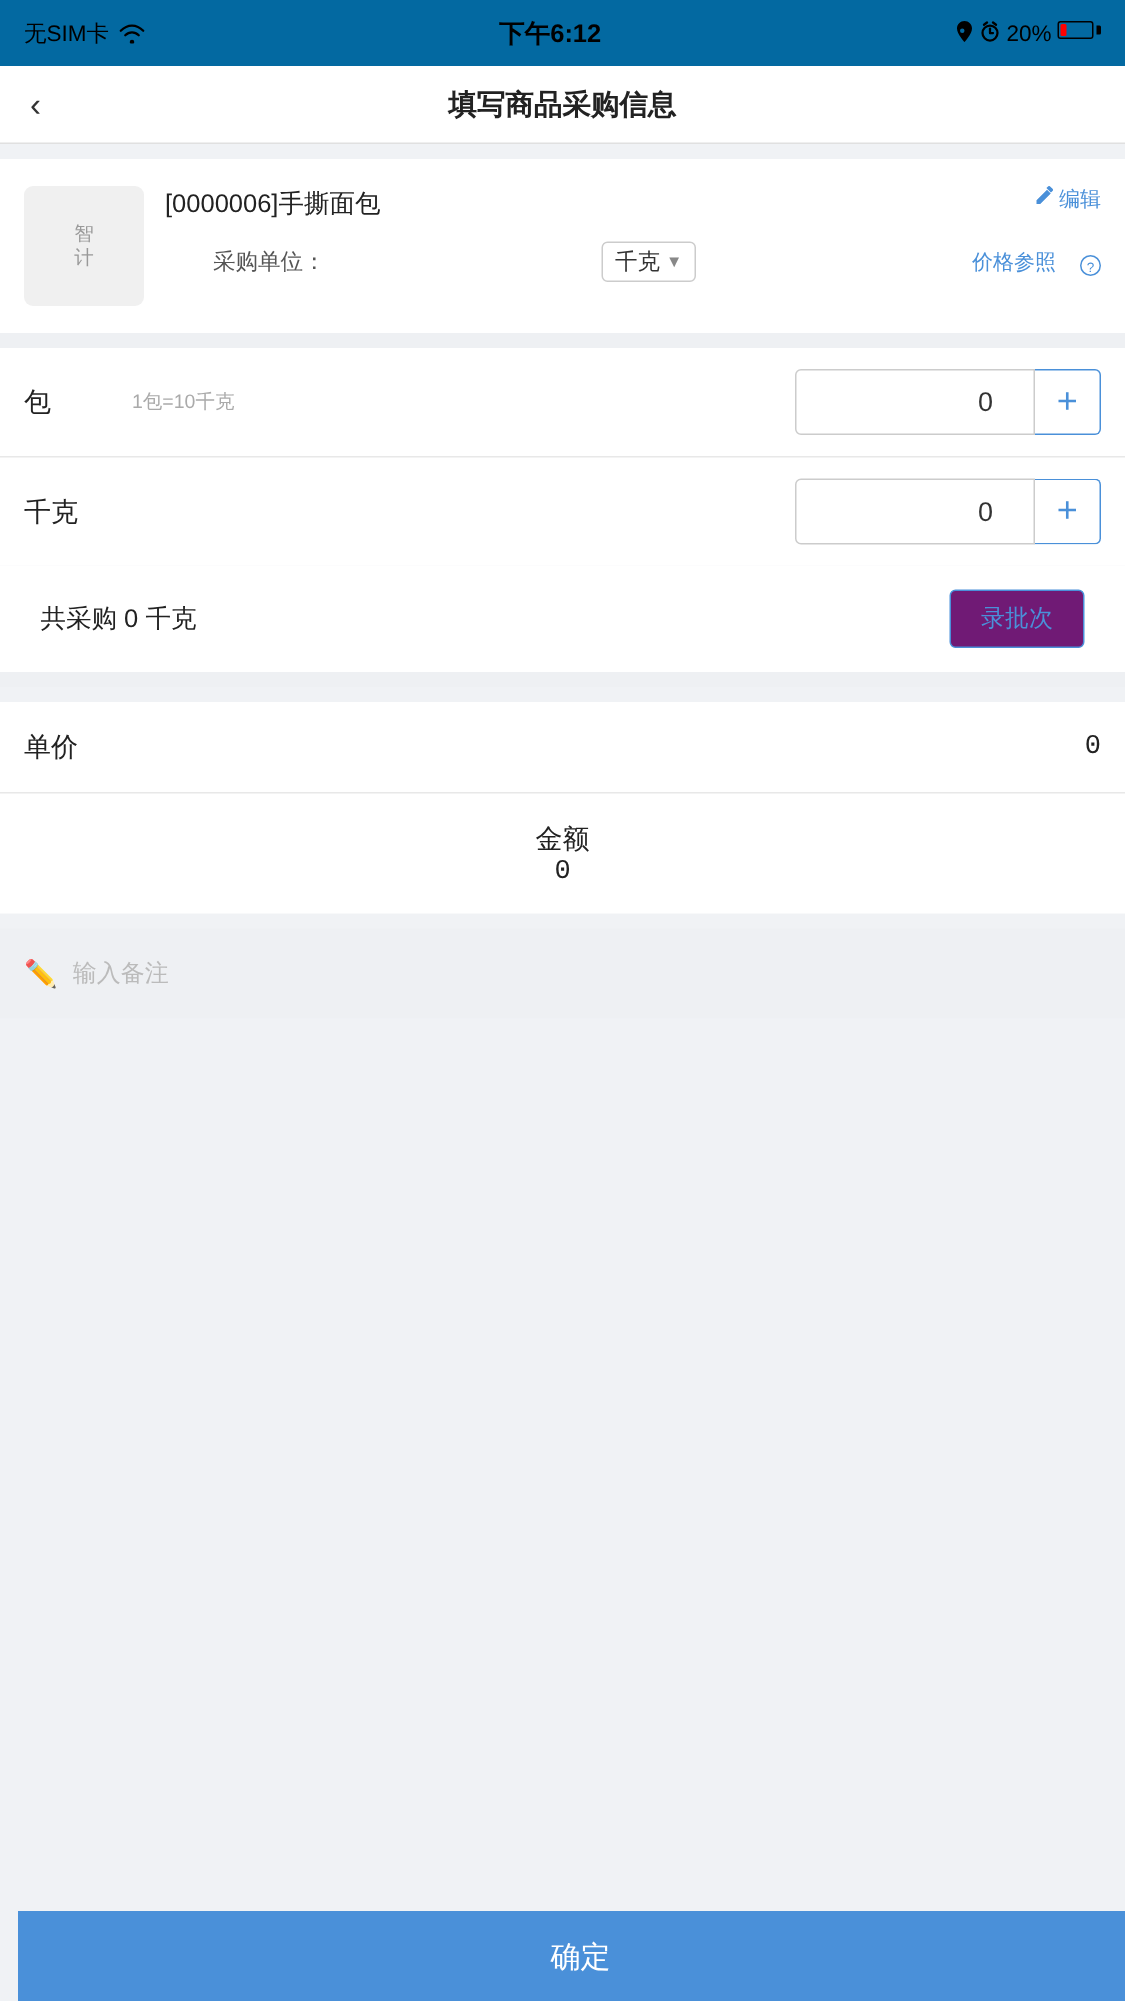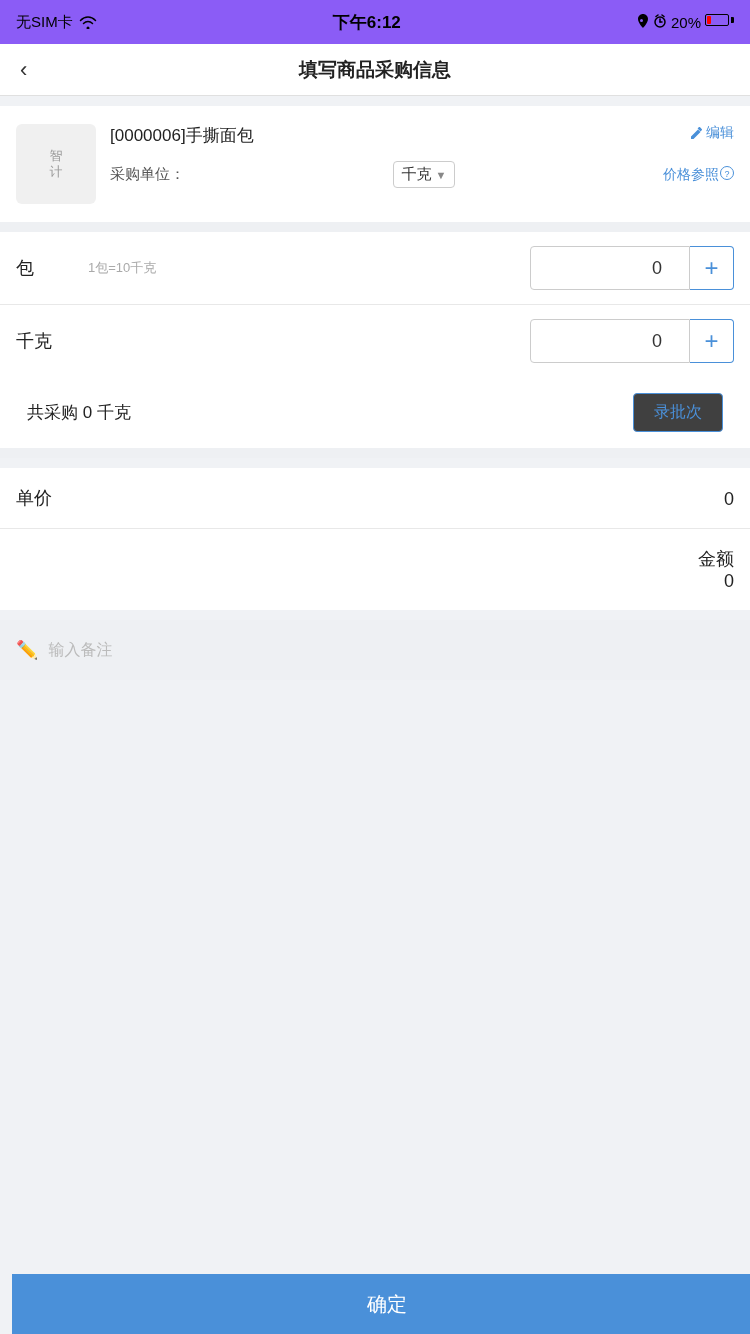--- a/index.html
+++ b/index.html
@@ -10,21 +10,21 @@
       width: 750px;
       min-height: 1334px;
       position: relative;
       font-size: 16px;
     }
 
     
     .status-bar {
       width: 100%;
       height: 44px;
-      background: #8b5cf6;
+      background: #0369a1;
       display: flex;
       align-items: center;
       justify-content: space-between;
       padding: 0 16px;
       font-size: 15px;
       color: #000;
     }
     .status-left { display: flex; align-items: center; gap: 6px; font-size: 15px; }
     .status-center { font-size: 17px; font-weight: 700; }
     .status-right { display: flex; align-items: flex-start; gap: 4px; font-size: 15px; }
@@ -109,28 +109,29 @@
       color: #222;
       font-weight: 500;
       flex: 1;
     }
     .product-edit {
       font-size: 14px;
       color: #4a90d9;
       cursor: pointer;
       white-space: nowrap;
       display: flex;
-      align-items: center;
+      align-items: flex-start;
       gap: 3px;
     }
     .product-unit-row {
       display: flex;
       align-items: center;
       justify-content: space-between;
       margin-top: 14px;
+      margin-left: 32px;
     }
     .product-unit-label {
       font-size: 15px;
       color: #555;
     }
     .unit-select {
       border: 1px solid #ccc;
       border-radius: 4px;
       padding: 3px 8px;
       font-size: 15px;
@@ -138,22 +139,22 @@
       background: #fff;
       display: flex;
       align-items: center;
       gap: 4px;
     }
     .unit-dropdown-arrow { font-size: 11px; color: #888; }
     .price-ref {
       font-size: 14px;
       color: #4a90d9;
       display: flex;
-      align-items: flex-start;
-      gap: 1px;
+      align-items: flex-end;
+      gap: 16px;
       cursor: pointer;
     }
 
     
     .divider {
       width: 100%;
       height: 10px;
       background: #eef0f3;
     }
 
@@ -224,35 +225,36 @@
     .total-label {
       font-size: 17px;
       color: #222;
     }
     .batch-btn {
       border: 1px solid #4a90d9;
       border-radius: 4px;
       padding: 8px 20px;
       font-size: 16px;
       color: #4a90d9;
-      background: #404040;
+      background: #701a75;
       cursor: pointer;
     }
 
     
     .info-section {
       background: #fff;
       margin-top: 10px;
     }
     .info-row {
       display: flex;
-      align-items: flex-end;
+      align-items: center;
       justify-content: space-between;
       padding: 18px 16px;
       border-bottom: 1px solid #e8e8e8;
+      font-family: Liberation Mono, monospace;
     }
     .info-row:last-child {
       border-bottom: none;
       flex-direction: column;
     }
     .info-label {
       font-size: 18px;
       color: #222;
     }
     .info-value {

